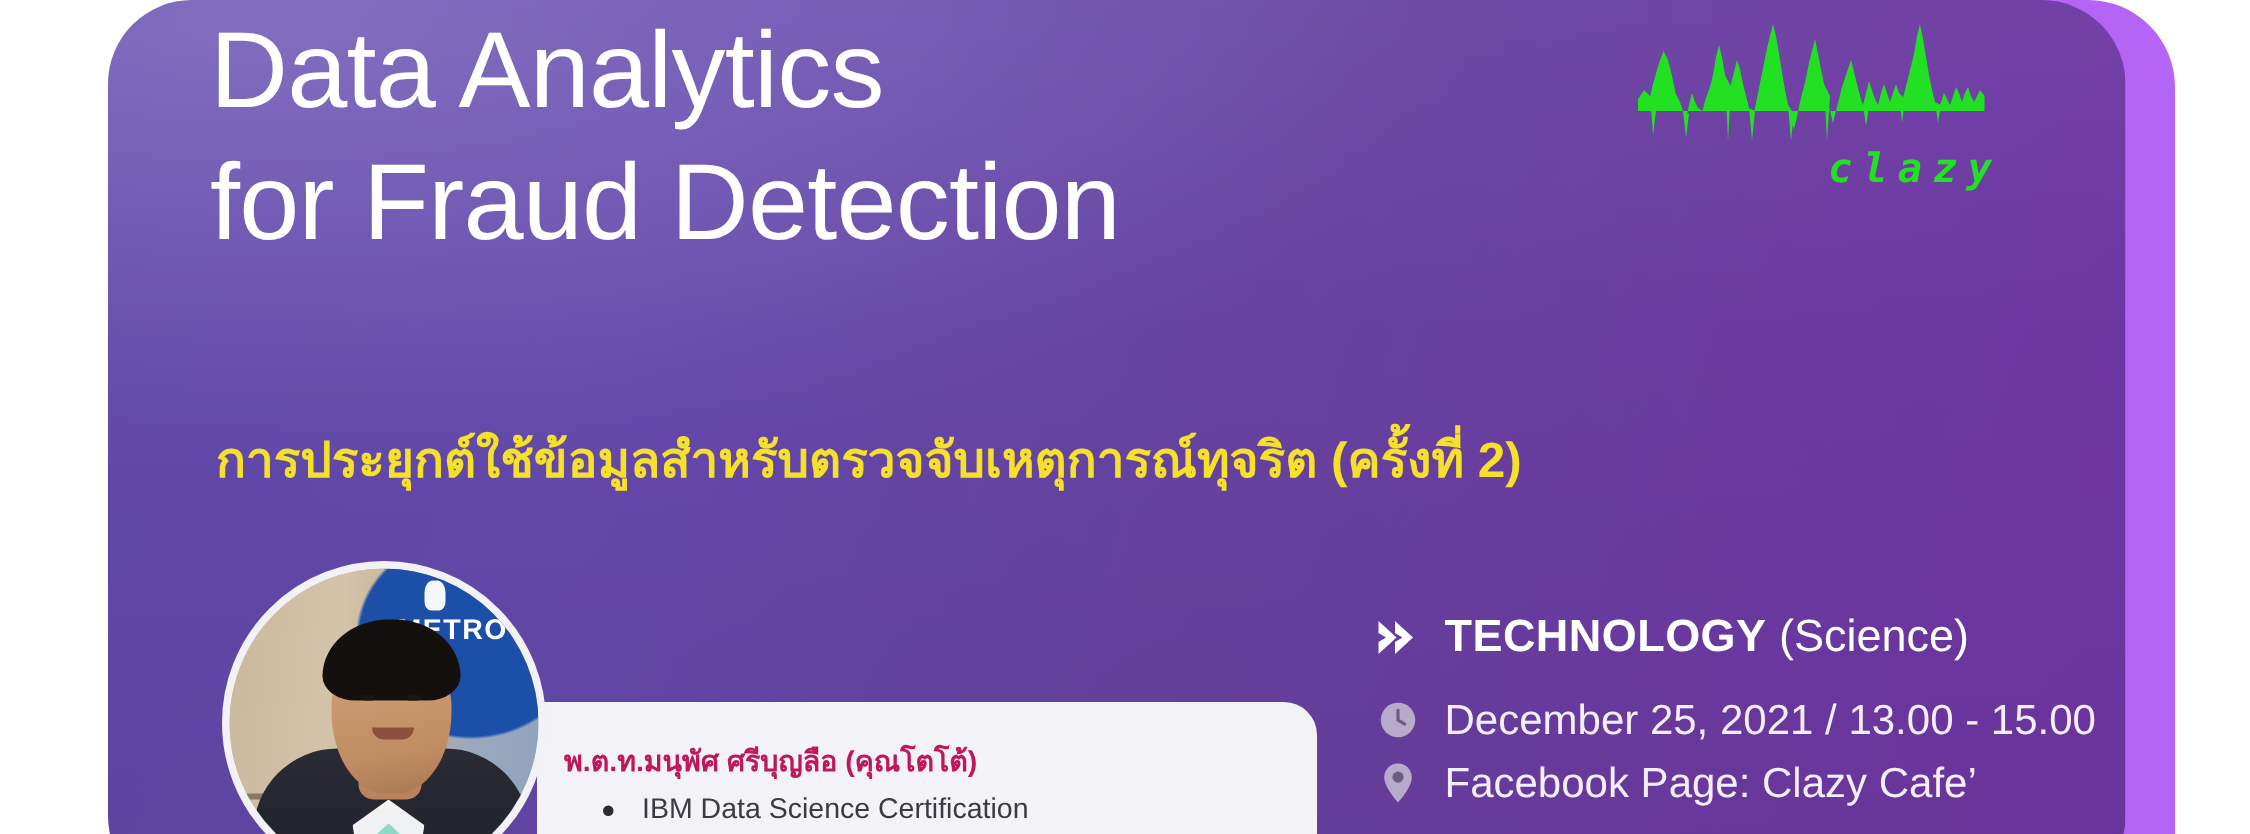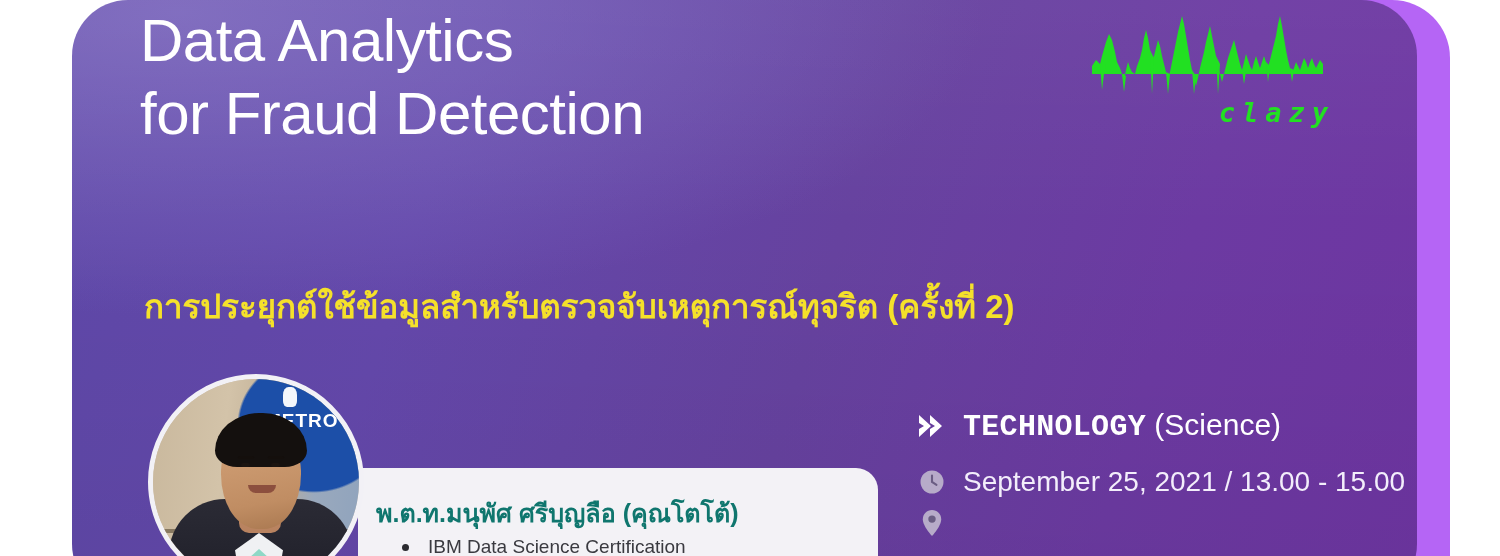--- a/index.html
+++ b/index.html
@@ -45,21 +45,21 @@
     pointer-events:none;
   }
 
   
   .headline {
     position: absolute;
     left: 68px; top: 4px;
     width: 1000px;
     color: #ffffff;
     font-weight: 300;
-    font-size: 60px;
+    font-size: 72px;
     line-height: 1.22;
     letter-spacing: -0.5px;
     white-space: pre-line;
     z-index: 4;
   }
 
   
   .subtitle {
     position: absolute;
     left: 72px; top: 280px;
@@ -106,21 +106,21 @@
   }
   .info-row.cat { margin-bottom: 22px; }
   .ico { flex: 0 0 auto; width: 30px; height: 30px; display:flex; align-items:center; justify-content:center; }
   .ico svg { display:block; }
   .cat-text {
     color: #ffffff;
     font-size: 30px;
     font-weight: 300;
     white-space: nowrap;
   }
-  .cat-text b { font-weight: 700; letter-spacing: 0.3px; font-family: Liberation Mono, monospace; }
+  .cat-text b { font-weight: 700; letter-spacing: 0.3px; }
   .meta-text {
     color: #f3eefb;
     font-size: 28px;
     font-weight: 300;
     white-space: nowrap;
   }
 
   
   .avatar {
     position: absolute;
@@ -206,22 +206,22 @@
   .speaker-card {
     position: absolute;
     left: 358px; top: 468px;
     width: 520px; height: 120px;
     background: #f3f2f6;
     border-radius: 0 22px 0 0;
     z-index: 7;
     padding: 30px 0 0 18px;
   }
   .speaker-name {
-    color: #0f766e;
-    font-size: 25px;
+    color: #be185d;
+    font-size: 19px;
     font-weight: 700;
     white-space: nowrap;
     line-height: 1.2;
   }
   .speaker-list { list-style: none; margin-top: 6px; }
   .speaker-list li {
     position: relative;
     color: #3a3a40;
     font-size: 19px;
     font-weight: 400;
@@ -292,31 +292,32 @@
         <span class="cat-text"><b>TECHNOLOGY</b><span> (Science)</span></span>
       </div>
 
       <div class="info-row">
         <span class="ico">
           <svg width="26" height="26" viewBox="0 0 26 26" xmlns="http://www.w3.org/2000/svg">
             <circle cx="13" cy="13" r="11.5" fill="#b7abc9"></circle>
             <path d="M13 6.5 L13 13 L17.5 15.8" stroke="#6a5d83" stroke-width="2.1" stroke-linecap="round" fill="none"></path>
           </svg>
         </span>
-        <span class="meta-text">September 25, 2021 / 13.00 - 15.00</span>
+        <span class="meta-text">December 25, 2021 / 13.00 - 15.00</span>
       </div>
 
       <div class="info-row">
         <span class="ico">
           <svg width="22" height="28" viewBox="0 0 22 28" xmlns="http://www.w3.org/2000/svg">
             <path fill="#b7abc9" d="M11,1 C5.9,1 1.8,5.1 1.8,10.2 C1.8,17.2 11,27 11,27
                                     C11,27 20.2,17.2 20.2,10.2 C20.2,5.1 16.1,1 11,1 Z"></path>
             <circle cx="11" cy="10.1" r="3.7" fill="#6a5d83"></circle>
           </svg>
         </span>
+        <span class="meta-text">Facebook Page: Clazy Cafe’</span>
       </div>
 
     </div>
 
   </div>
 
   <div class="speaker-card">
     <div class="speaker-name">พ.ต.ท.มนุพัศ ศรีบุญลือ (คุณโตโต้)</div>
     <ul class="speaker-list">
       <li>IBM Data Science Certification</li>

